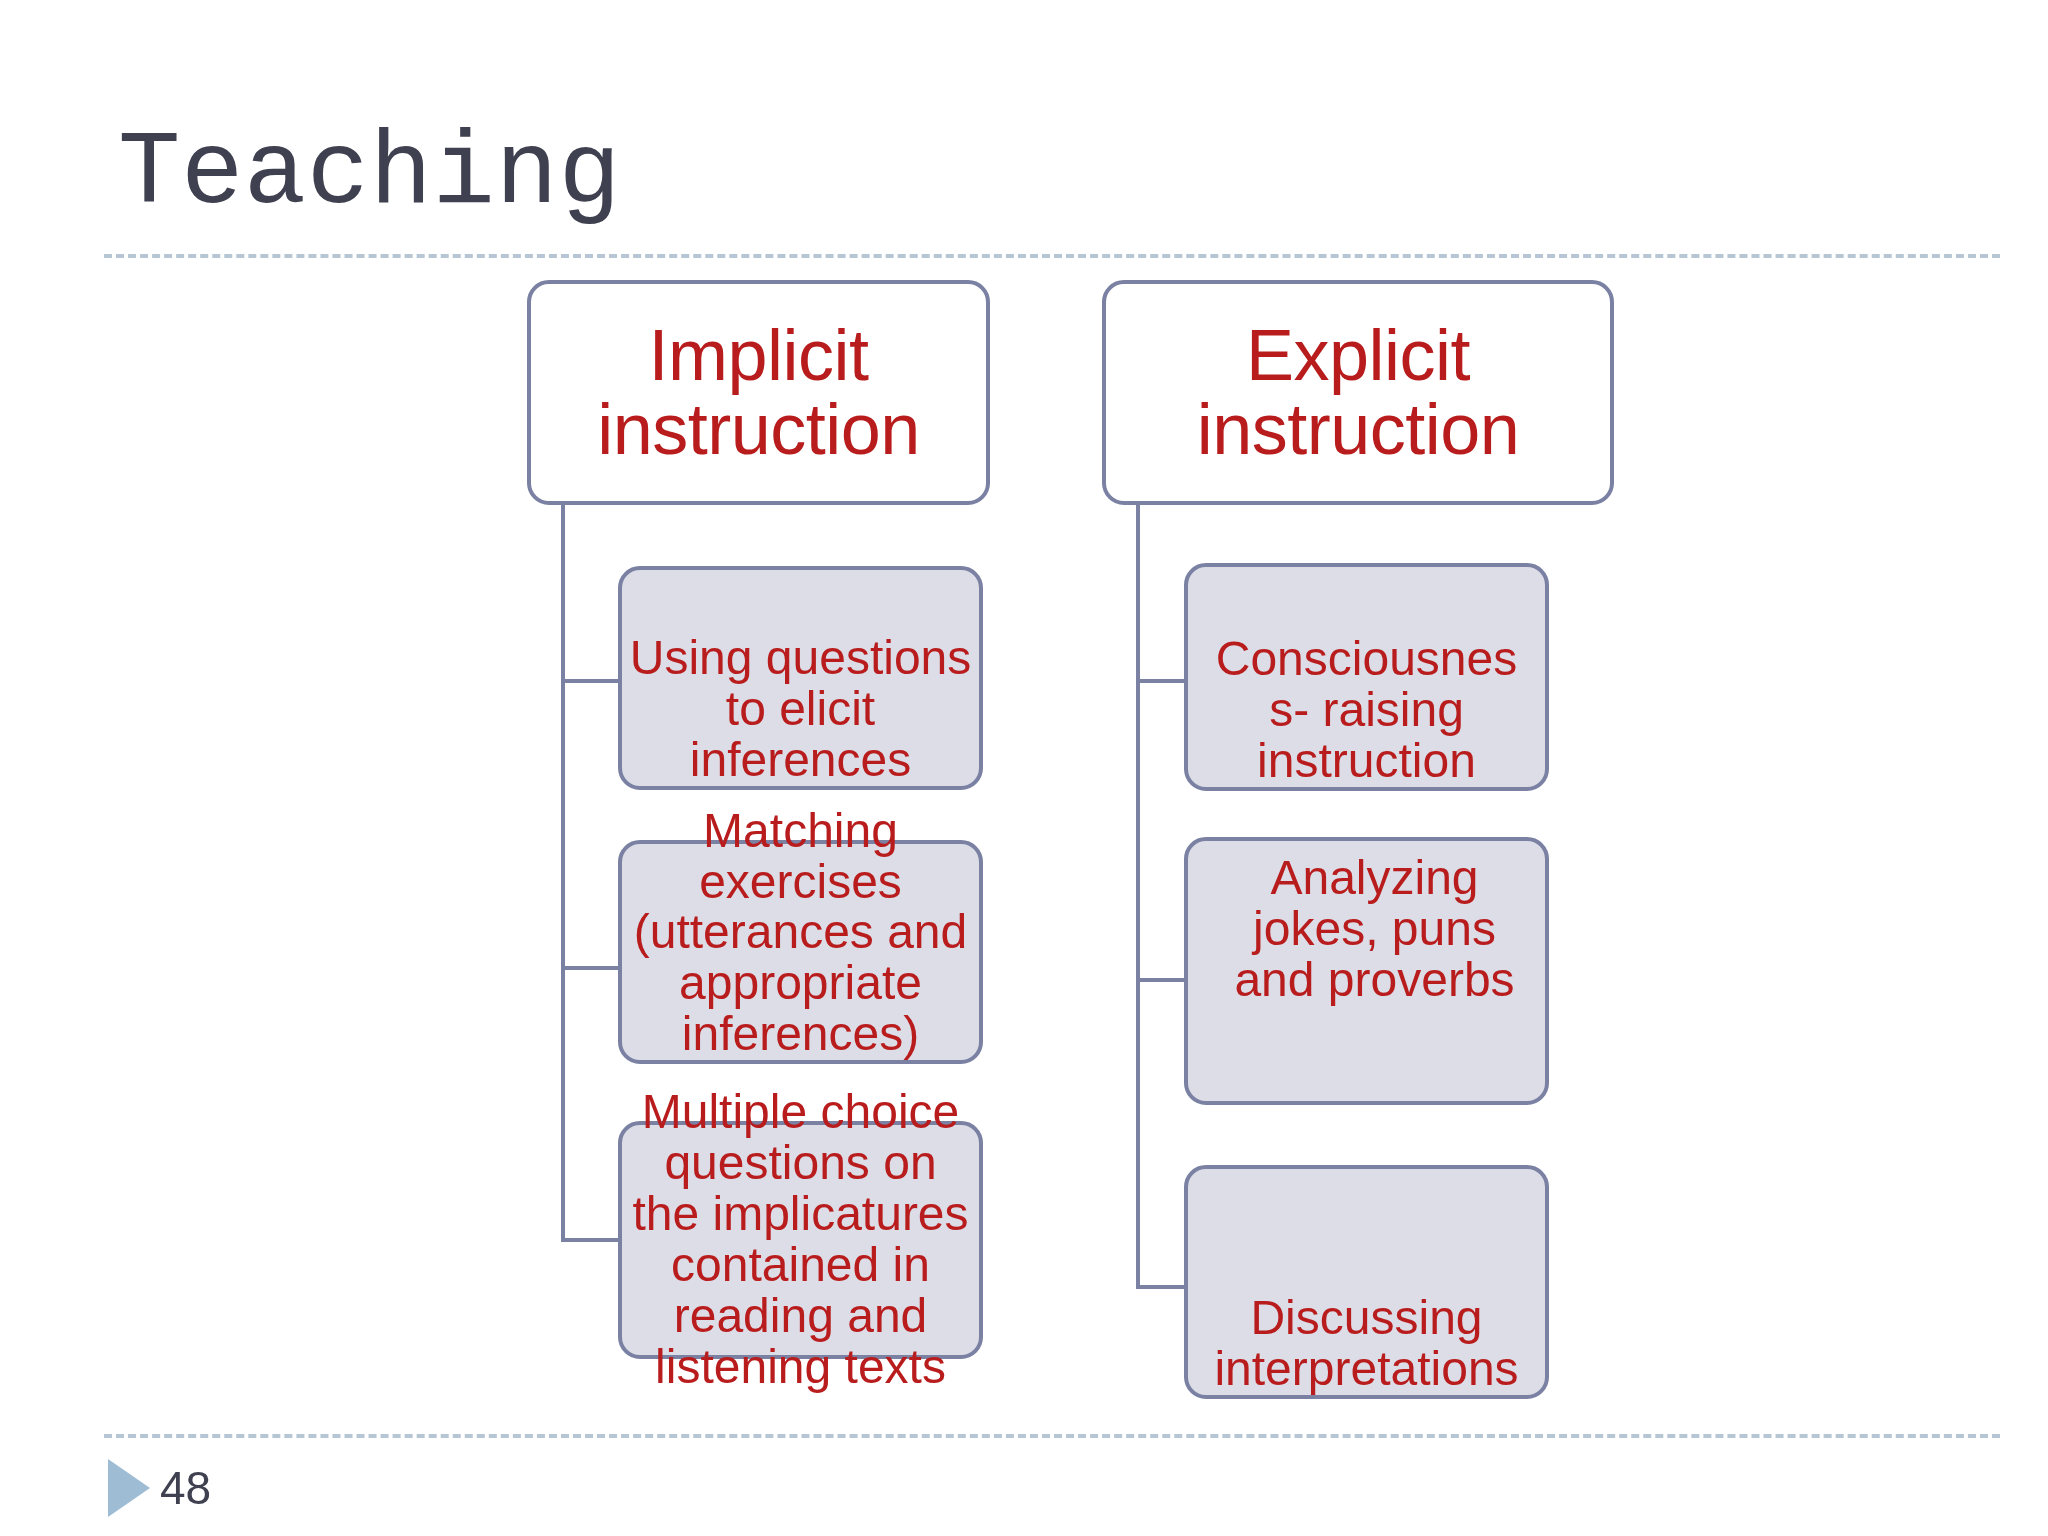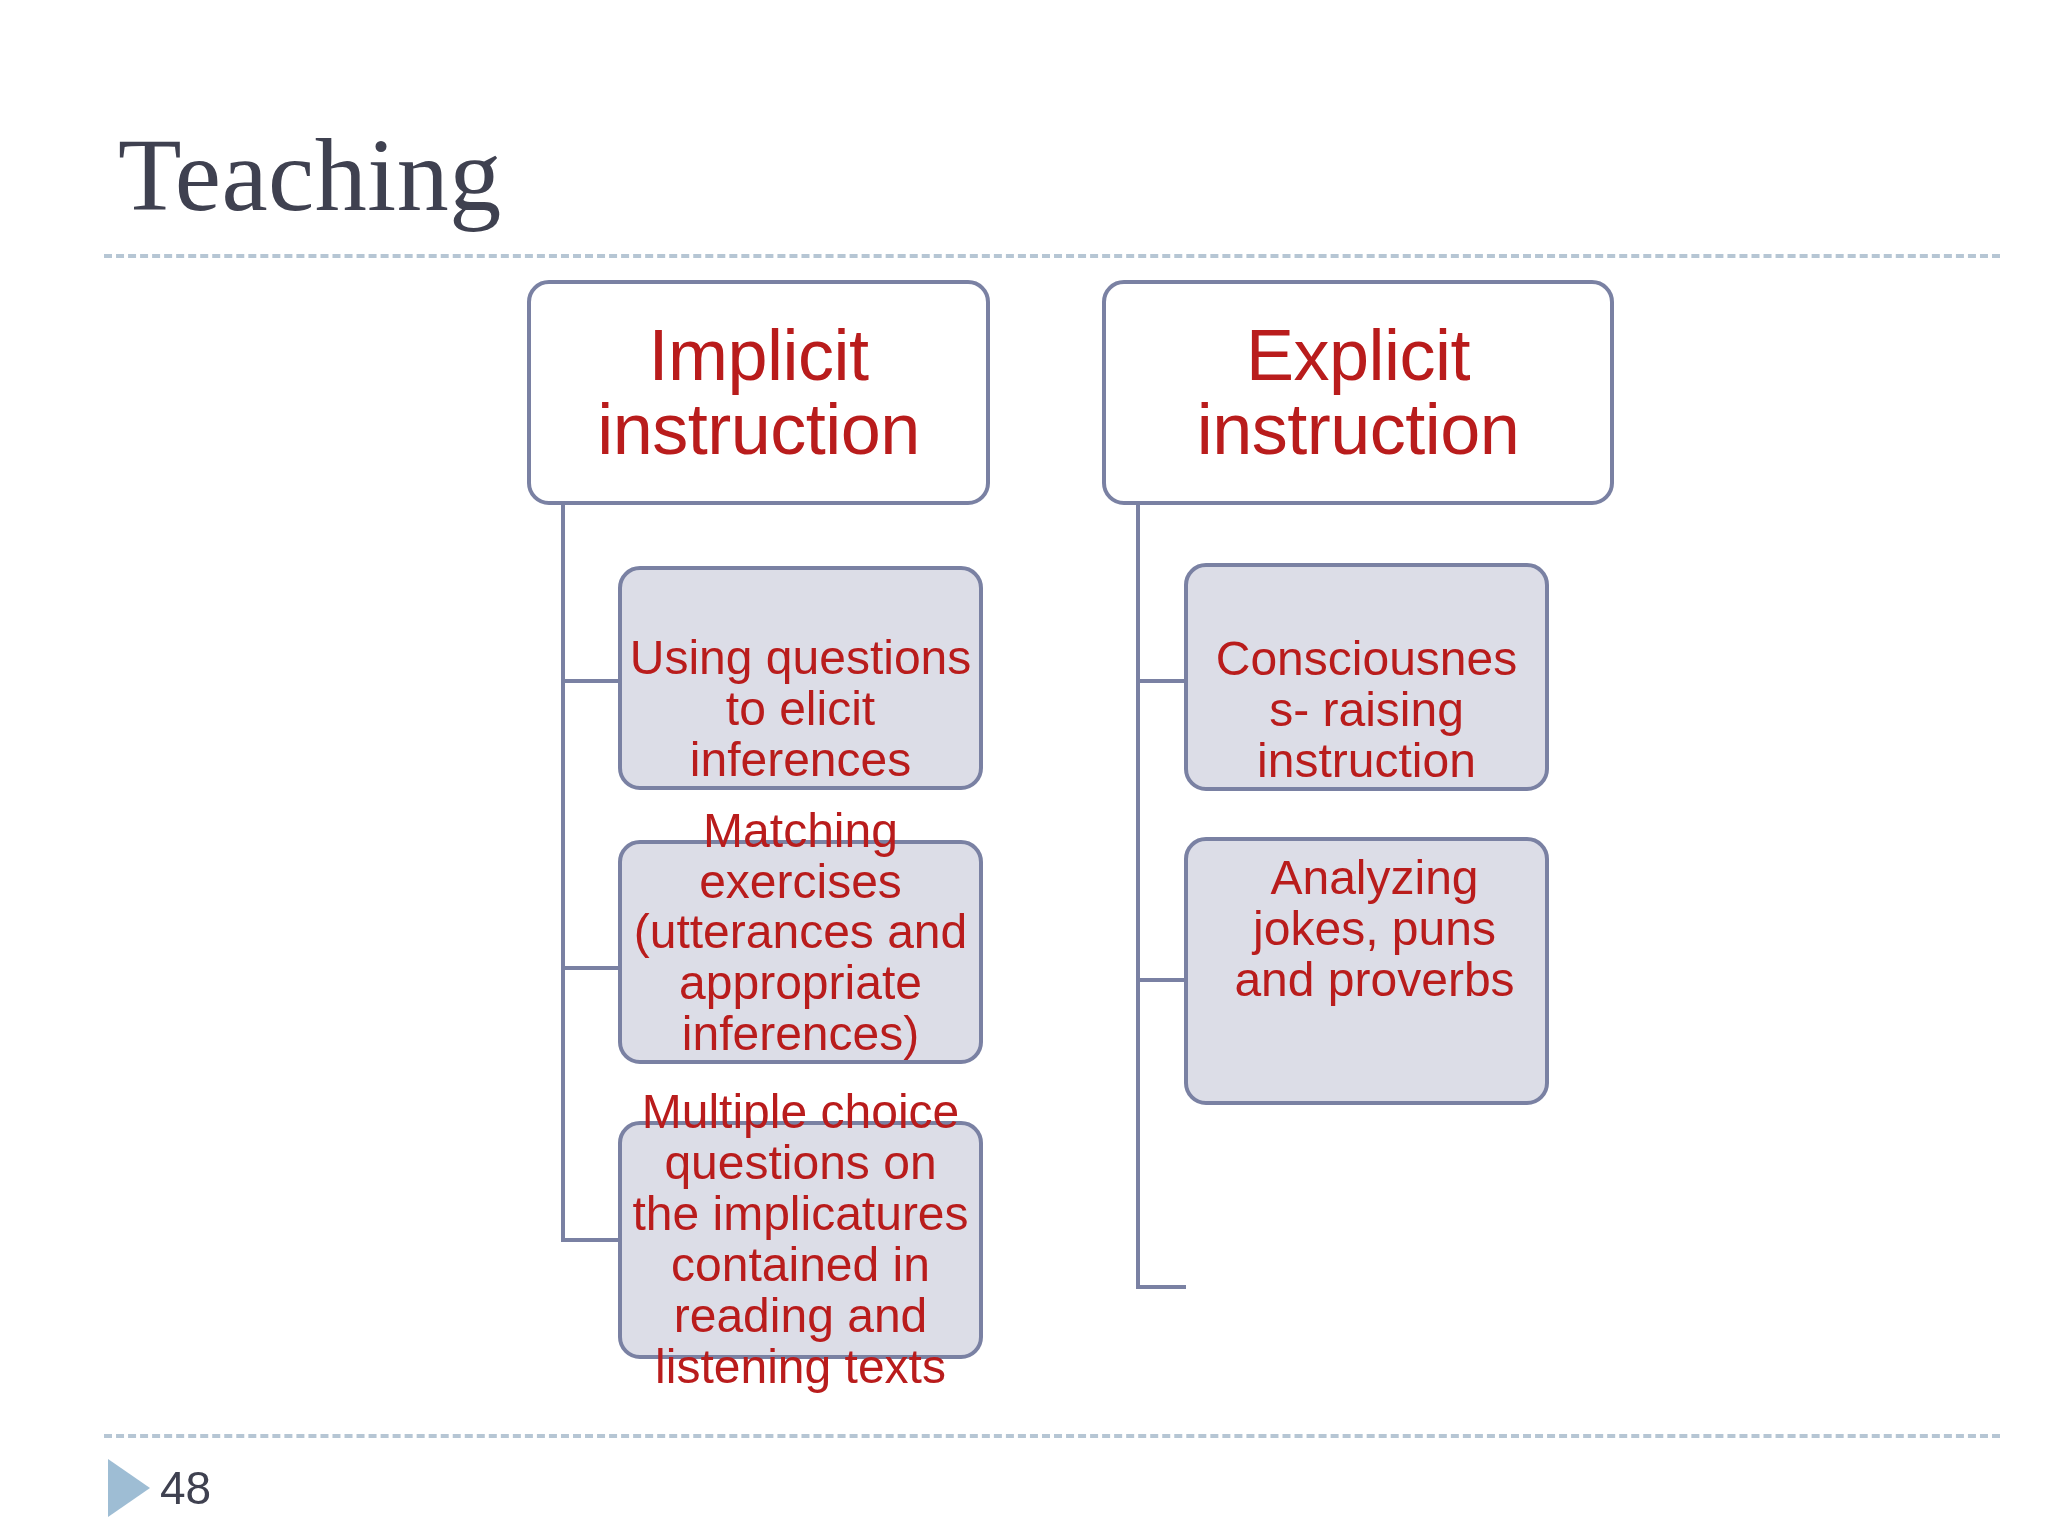--- a/index.html
+++ b/index.html
@@ -16,21 +16,21 @@
     height: 1536px;
     background: #ffffff;
     overflow: hidden;
   }
 
   
   .slide-title {
     position: absolute;
     left: 118px;
     top: 120px;
-    font-family: Liberation Serif, serif;
+    font-family: Liberation Mono, monospace;
     font-size: 104px;
     line-height: 1.05;
     color: #3f4150;
     letter-spacing: 0.5px;
     white-space: nowrap;
   }
 
   
   .rule {
     position: absolute;
@@ -174,20 +174,23 @@
     <div class="conn conn-h" style="left:1136px; top:1285px; width:50px;"></div>
 
     <div class="node node-child" style="left:1184px; top:563px; width:365px; height:228px;">
       <span class="node-text">Consciousnes s- raising instruction</span>
     </div>
 
     <div class="node node-child top-text" style="left:1184px; top:837px; width:365px; height:268px;">
       <span class="node-text">Analyzing jokes, puns and proverbs</span>
     </div>
 
+    <div class="node node-child" style="left:1184px; top:1165px; width:365px; height:234px;">
+      <span class="node-text">Discussing interpretations</span>
+    </div>
 
   </div>
 
   <div class="rule rule-bottom"></div>
 
   <div class="footer">
     <div class="footer-triangle"></div>
     <div class="footer-num">48</div>
   </div>
 

